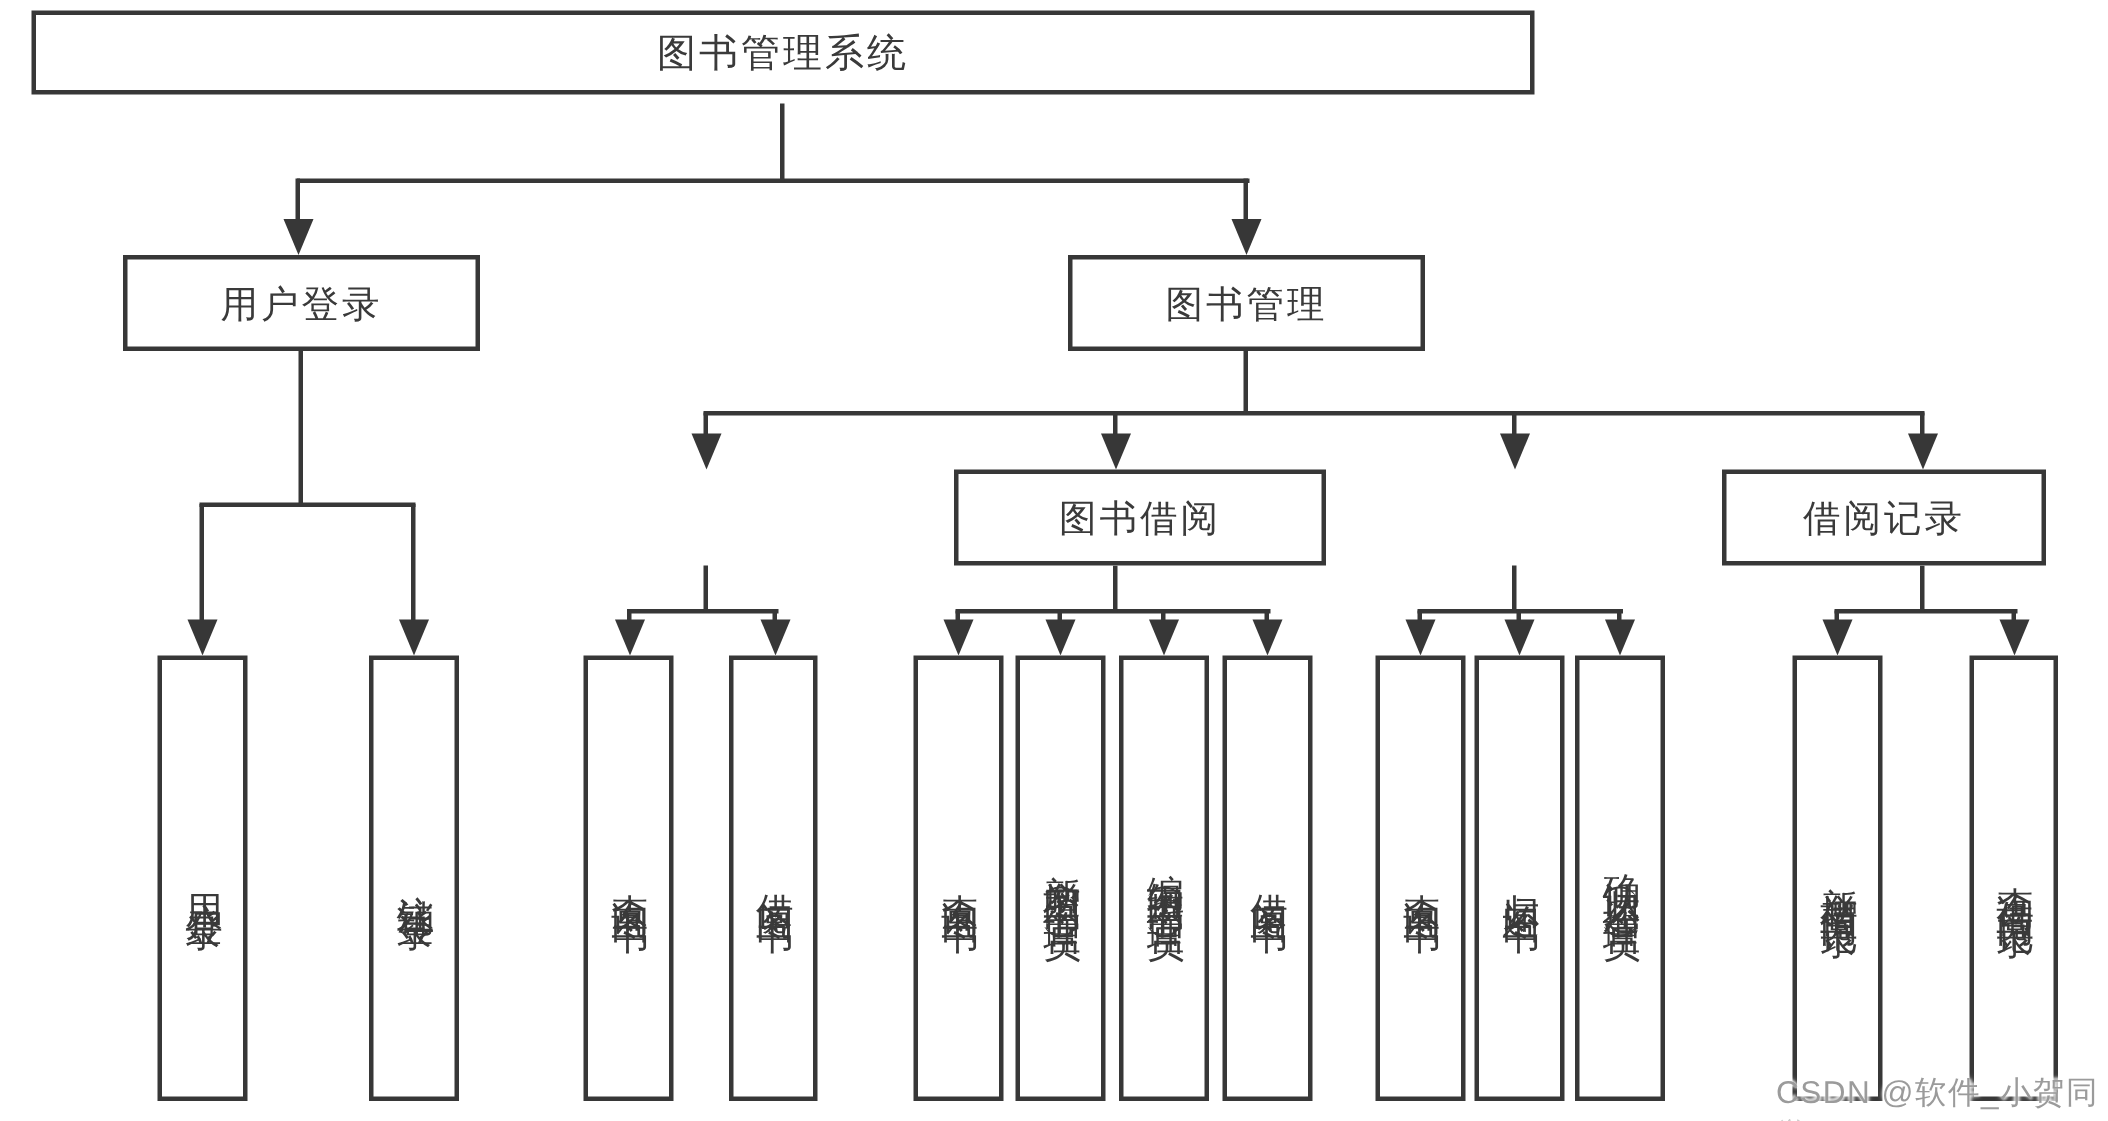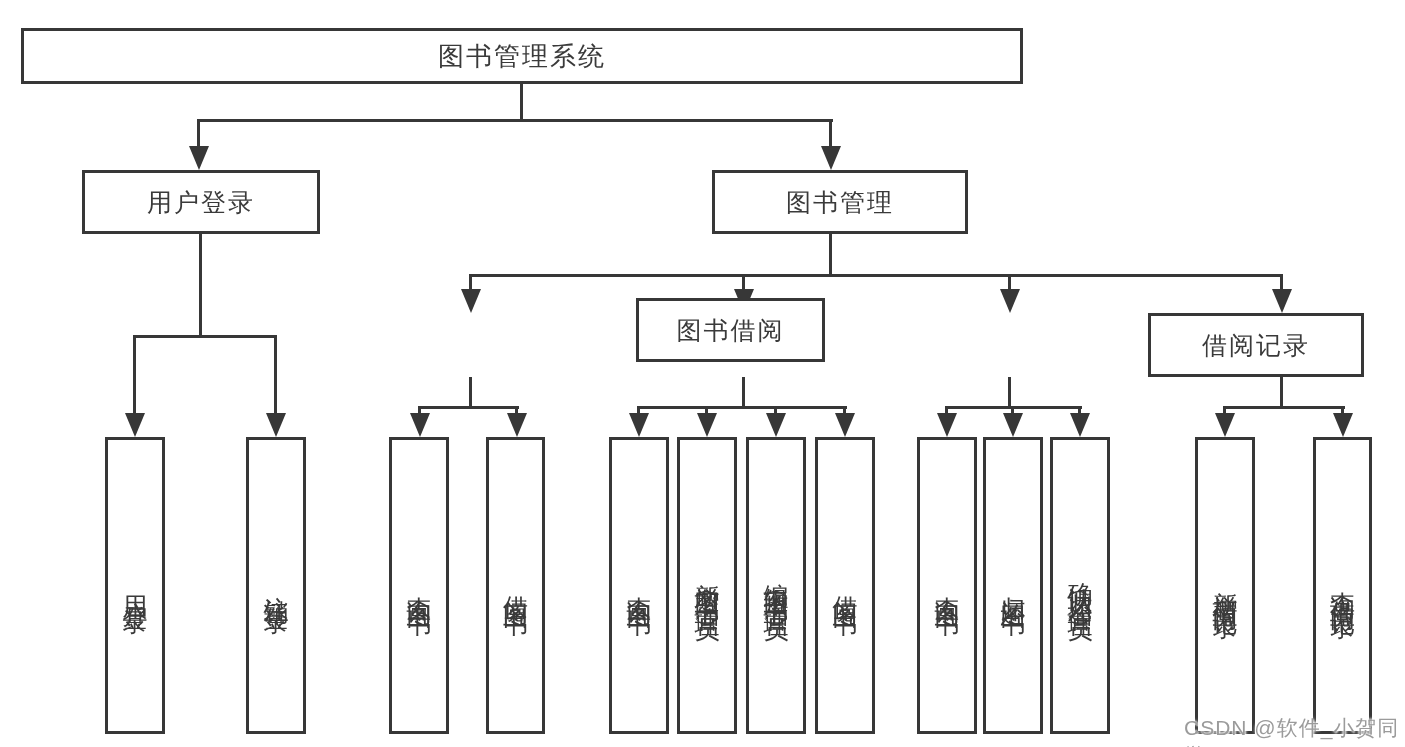--- a/index.html
+++ b/index.html
@@ -79,32 +79,32 @@
   <div class="a" style="left:629px;top:413px"></div>
   <div class="a" style="left:697px;top:413px"></div>
   <div class="a" style="left:766px;top:413px"></div>
   <div class="a" style="left:835px;top:413px"></div>
   <div class="a" style="left:937px;top:413px"></div>
   <div class="a" style="left:1003px;top:413px"></div>
   <div class="a" style="left:1070px;top:413px"></div>
   <div class="a" style="left:1215px;top:413px"></div>
   <div class="a" style="left:1333px;top:413px"></div>
 
-  <div class="b root" style="left:21px;top:28px;width:1002px;height:56px">
+  <div class="b root" style="left:21px;top:7px;width:1002px;height:56px">
     <span>图书管理系统</span>
   </div>
 
   <div class="b" style="left:82px;top:170px;width:238px;height:64px">
     <span>用户登录</span>
   </div>
-  <div class="b" style="left:712px;top:170px;width:256px;height:64px">
+  <div class="b" style="left:712px;top:170px;width:238px;height:64px">
     <span>图书管理</span>
   </div>
 
-  <div class="b" style="left:636px;top:298px;width:189px;height:64px">
+  <div class="b" style="left:636px;top:313px;width:248px;height:64px">
     <span>图书借阅</span>
   </div>
   <div class="b" style="left:1148px;top:313px;width:216px;height:64px">
     <span>借阅记录</span>
   </div>
 
   <div class="b vb" style="left:105px;top:437px;width:60px;height:297px">
     <span>用户登录</span>
   </div>
   <div class="b vb" style="left:246px;top:437px;width:60px;height:297px">

